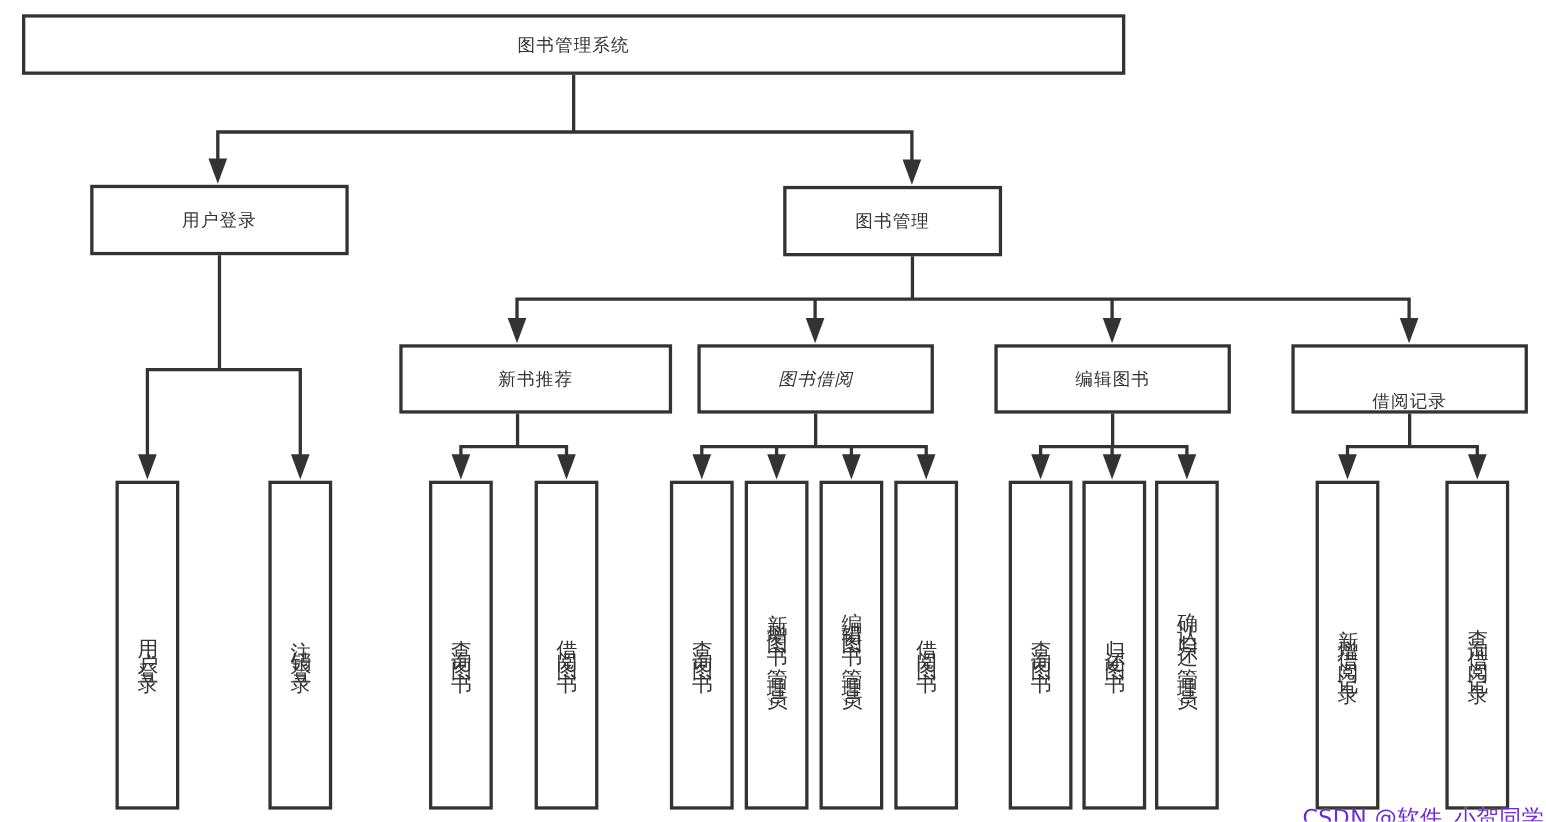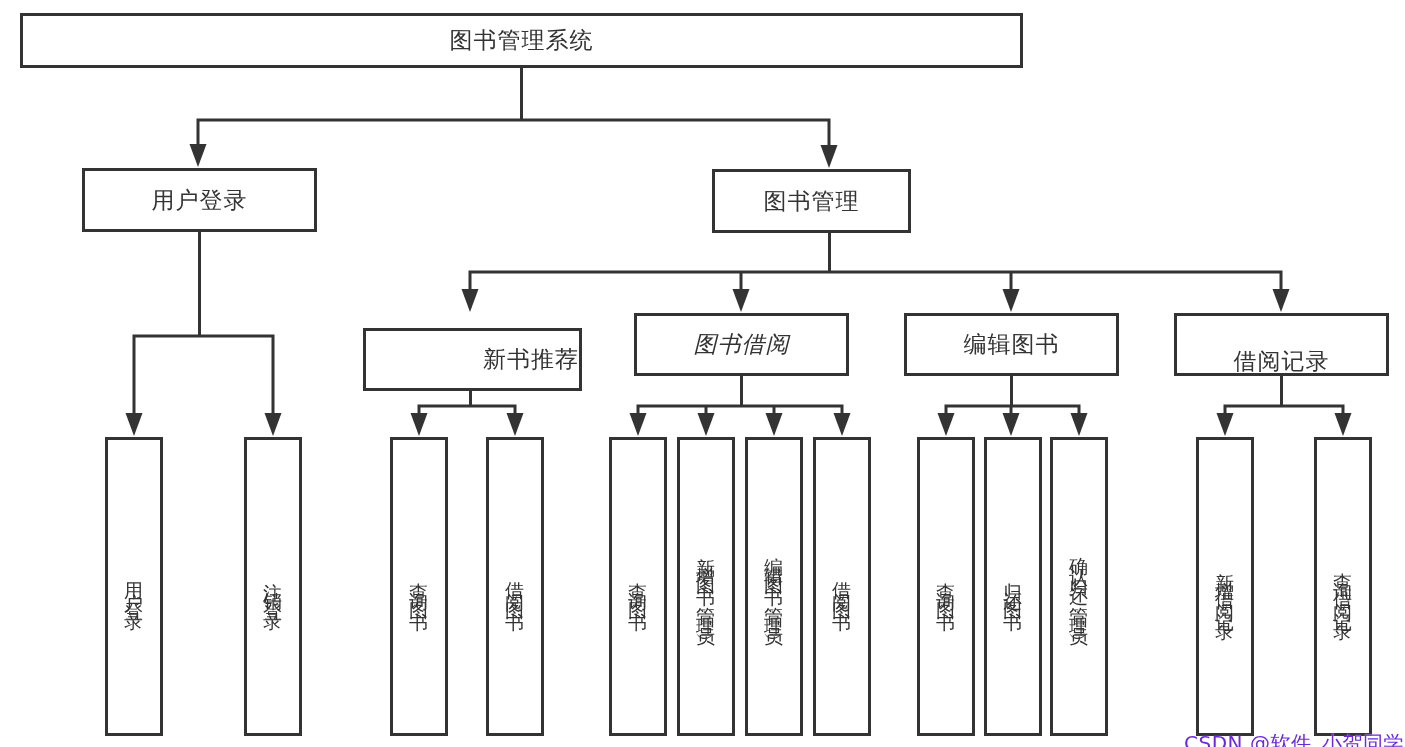--- a/index.html
+++ b/index.html
@@ -7,21 +7,21 @@
     position:relative; width:1405px; height:747px; background:#ffffff;
     font-family:"DejaVu Sans", sans-serif; overflow:hidden;
   }
   .connectors { position:absolute; left:0; top:0; width:1405px; height:747px; pointer-events:none; }
   .node {
     position:absolute; box-sizing:border-box; background:#ffffff;
     border:3px solid #333333; display:flex; align-items:center; justify-content:center;
     z-index:1;
   }
   .hlabel {
-    font-size:23px; color:#333333; letter-spacing:1px; line-height:1; white-space:nowrap;
+    font-size:16px; color:#333333; letter-spacing:1px; line-height:1; white-space:nowrap;
   }
   .vlabel {
     writing-mode:vertical-rl; text-orientation:mixed;
     font-size:19px; color:#333333; letter-spacing:10px; line-height:1; white-space:nowrap;
   }
   .leaf { width:58px; top:437px; height:299px; }
   .watermark {
     position:absolute; left:1184px; top:714px; z-index:5;
     font-size:20px; color:#6d28d9; letter-spacing:0.5px; white-space:nowrap;
     text-shadow:0 0 1px #ffffff;
@@ -69,21 +69,21 @@
     <span class="hlabel">图书管理系统</span>
   </div>
 
   <div class="node" style="left:82px; top:168px; width:235px; height:64px;">
     <span class="hlabel">用户登录</span>
   </div>
   <div class="node" style="left:712px; top:169px; width:199px; height:64px;">
     <span class="hlabel">图书管理</span>
   </div>
 
-  <div class="node" style="left:363px; top:328px; width:219px; height:63px;justify-content:flex-end;">
+  <div class="node" style="left:363px; top:313px; width:248px; height:63px;">
     <span class="hlabel">新书推荐</span>
   </div>
   <div class="node" style="left:634px; top:313px; width:215px; height:63px;font-style:italic;">
     <span class="hlabel">图书借阅</span>
   </div>
   <div class="node" style="left:904px; top:313px; width:215px; height:63px;">
     <span class="hlabel">编辑图书</span>
   </div>
   <div class="node" style="left:1174px; top:313px; width:215px; height:63px;align-items:flex-end;">
     <span class="hlabel">借阅记录</span>

